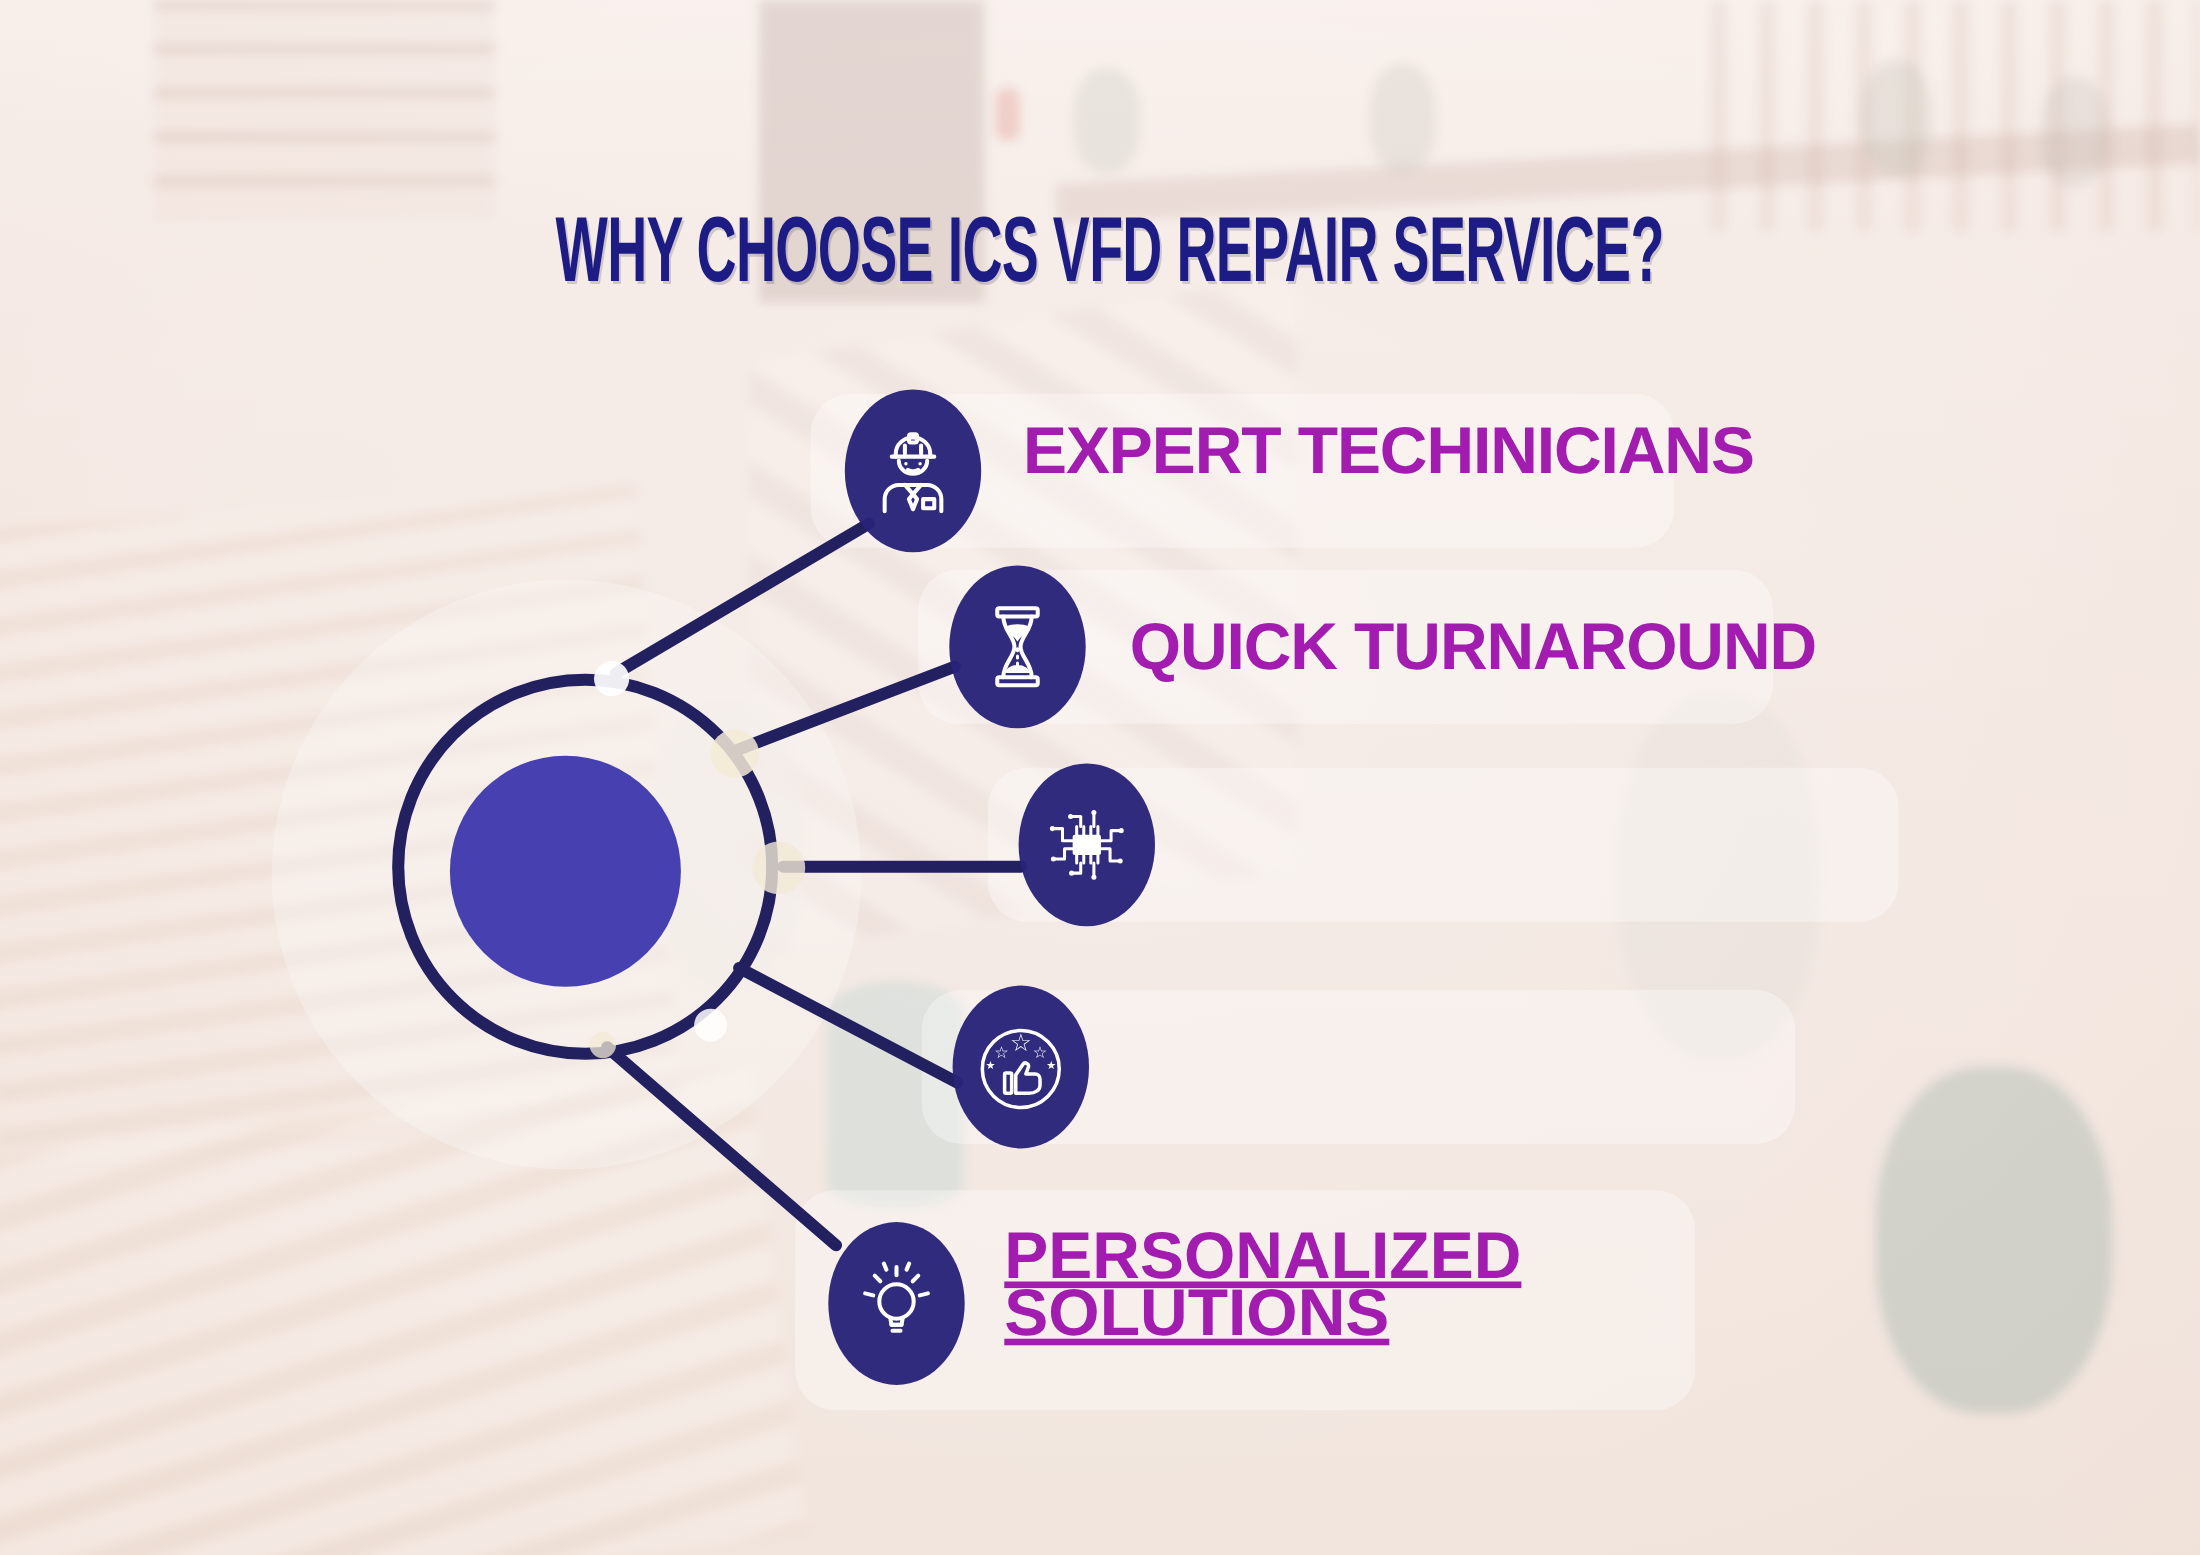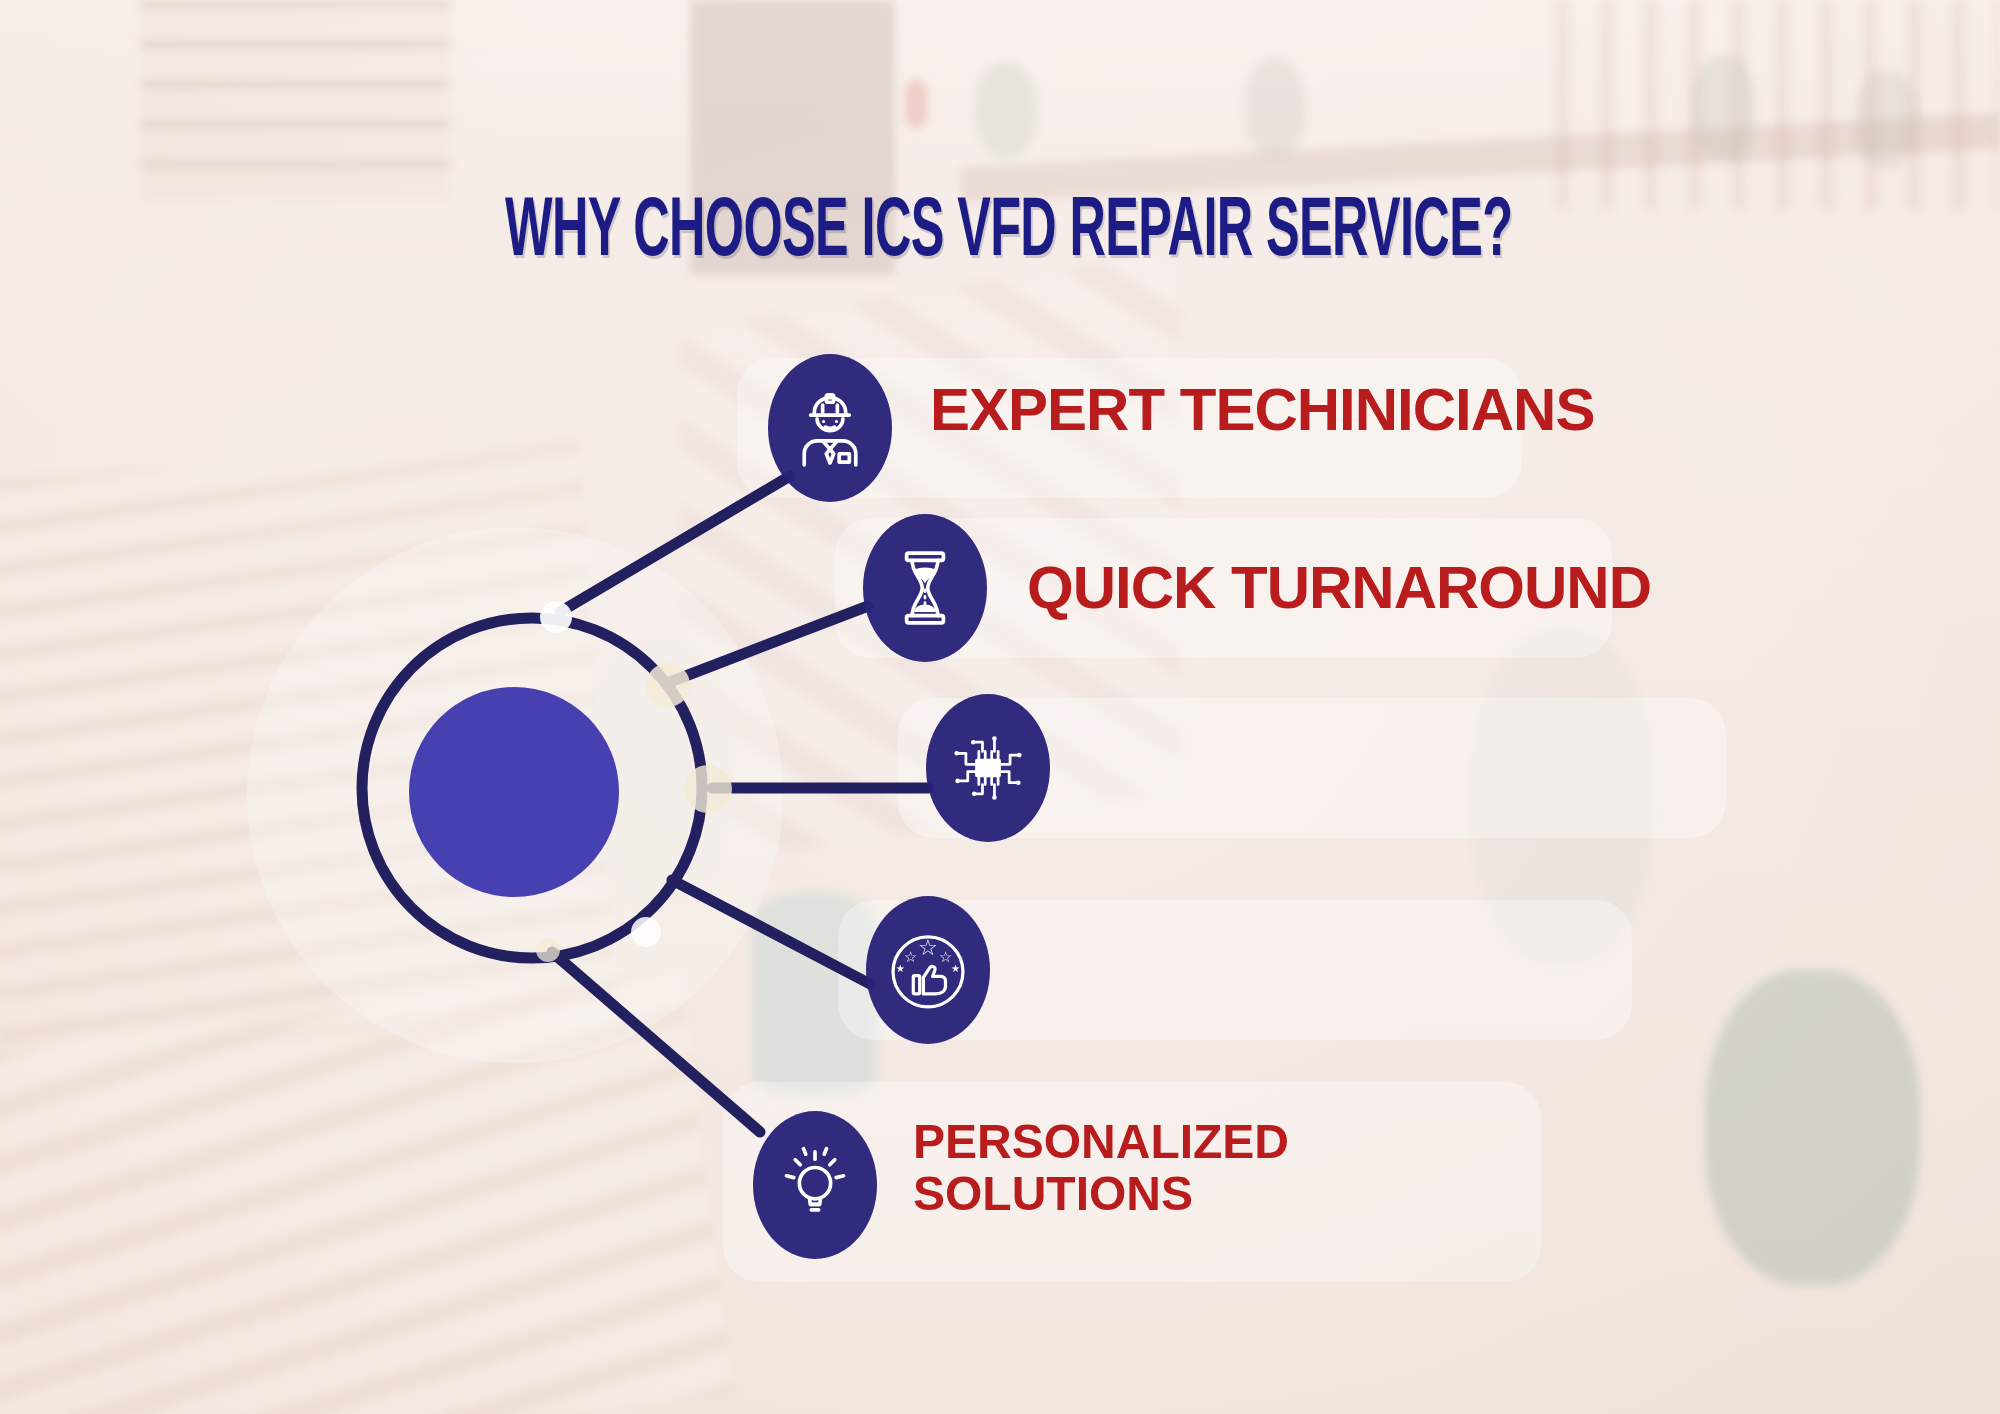--- a/index.html
+++ b/index.html
@@ -49,27 +49,27 @@
 
   .icon-ellipse{position:absolute;z-index:4;width:124px;height:148px;border-radius:50%;
     background:rgba(41,34,121,.96);display:flex;align-items:center;justify-content:center;}
   .ie1{left:768px;top:354px;}
   .ie2{left:863px;top:514px;}
   .ie3{left:926px;top:694px;}
   .ie4{left:866px;top:896px;}
   .ie5{left:753px;top:1111px;}
   .icon-ellipse svg{width:92px;height:92px;}
 
-  .row-label{position:absolute;z-index:4;font-weight:bold;color:#b91c1c;white-space:nowrap;
+  .row-label{position:absolute;z-index:4;font-weight:bold;color:#a21caf;white-space:nowrap;
     font-size:60px;line-height:76px;letter-spacing:-1px;}
   .rl1{left:930px;top:372px;}
   .rl2{left:1027px;top:550px;}
   .rl3{left:1077px;top:727px;}
   .rl4{left:1015px;top:930px;}
-  .rl5{left:913px;top:1116px;font-size:48px;line-height:52px;white-space:normal;width:620px;letter-spacing:0;}
+  .rl5{left:913px;top:1116px;font-size:60px;line-height:52px;white-space:normal;width:620px;letter-spacing:0;text-decoration:underline;}
 
   
   .title{position:absolute;z-index:4;left:505px;top:178px;
     font-size:84px;font-weight:bold;letter-spacing:-1px;white-space:nowrap;
     color:#1d1c85;transform:scaleX(.60);transform-origin:0 50%;
     text-shadow:3px 3px 0 rgba(25,25,70,.18);}
 </style>
 </head>
 <body>
 

